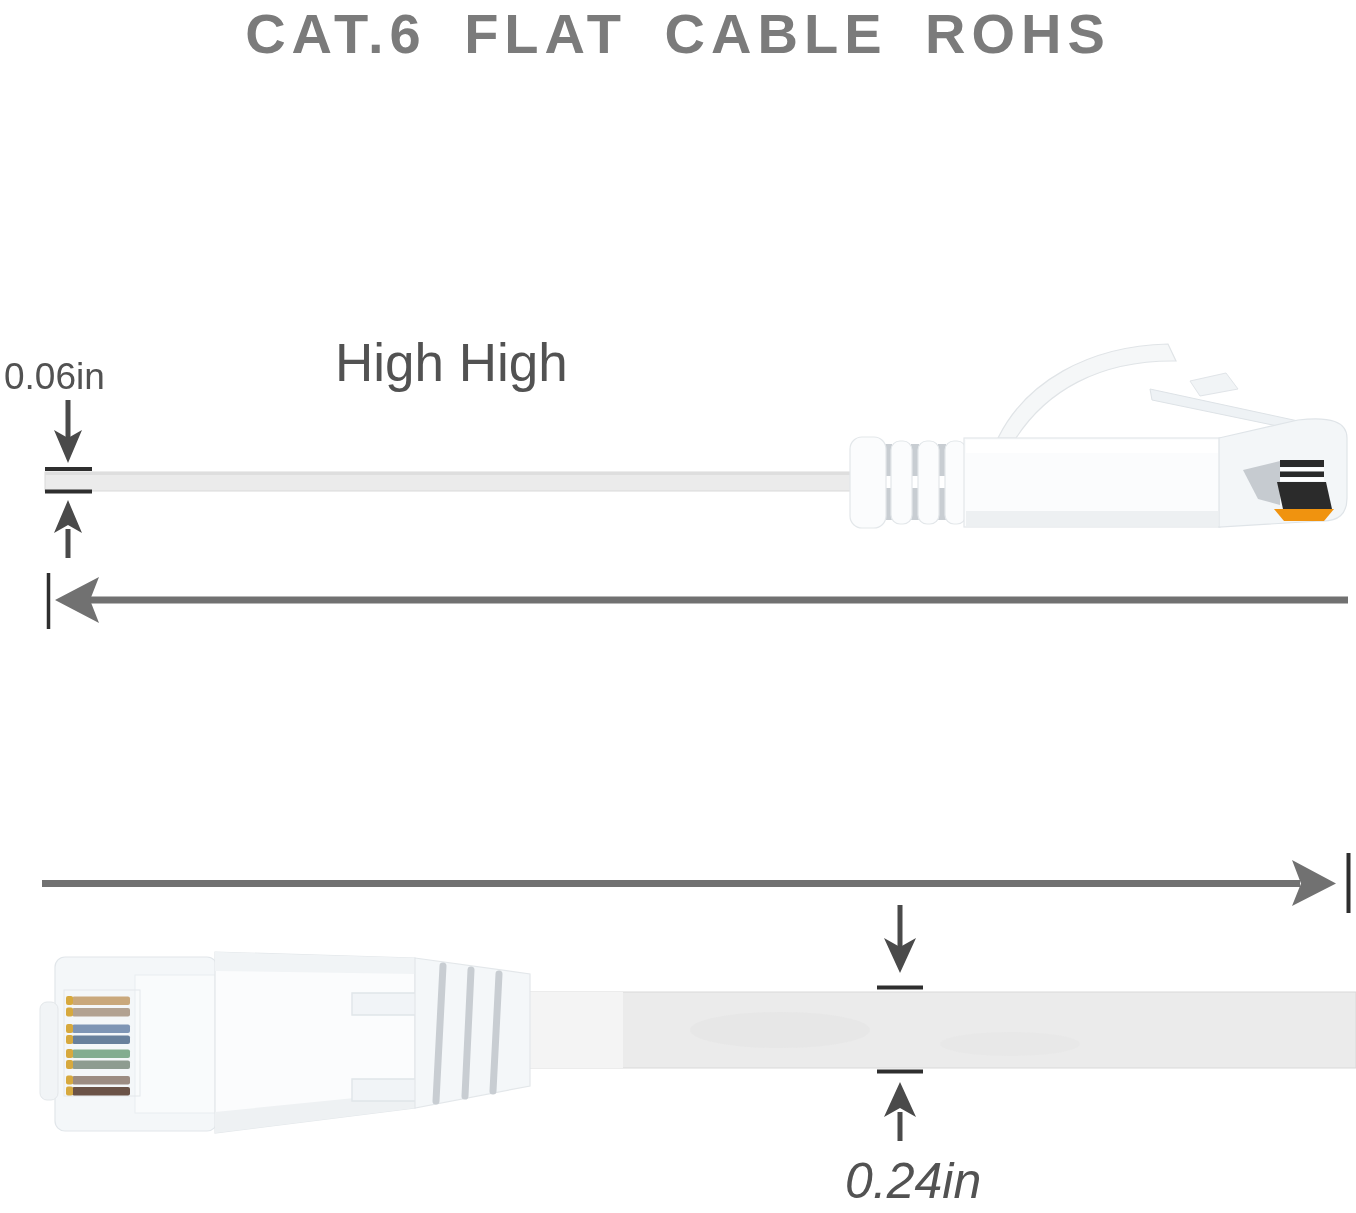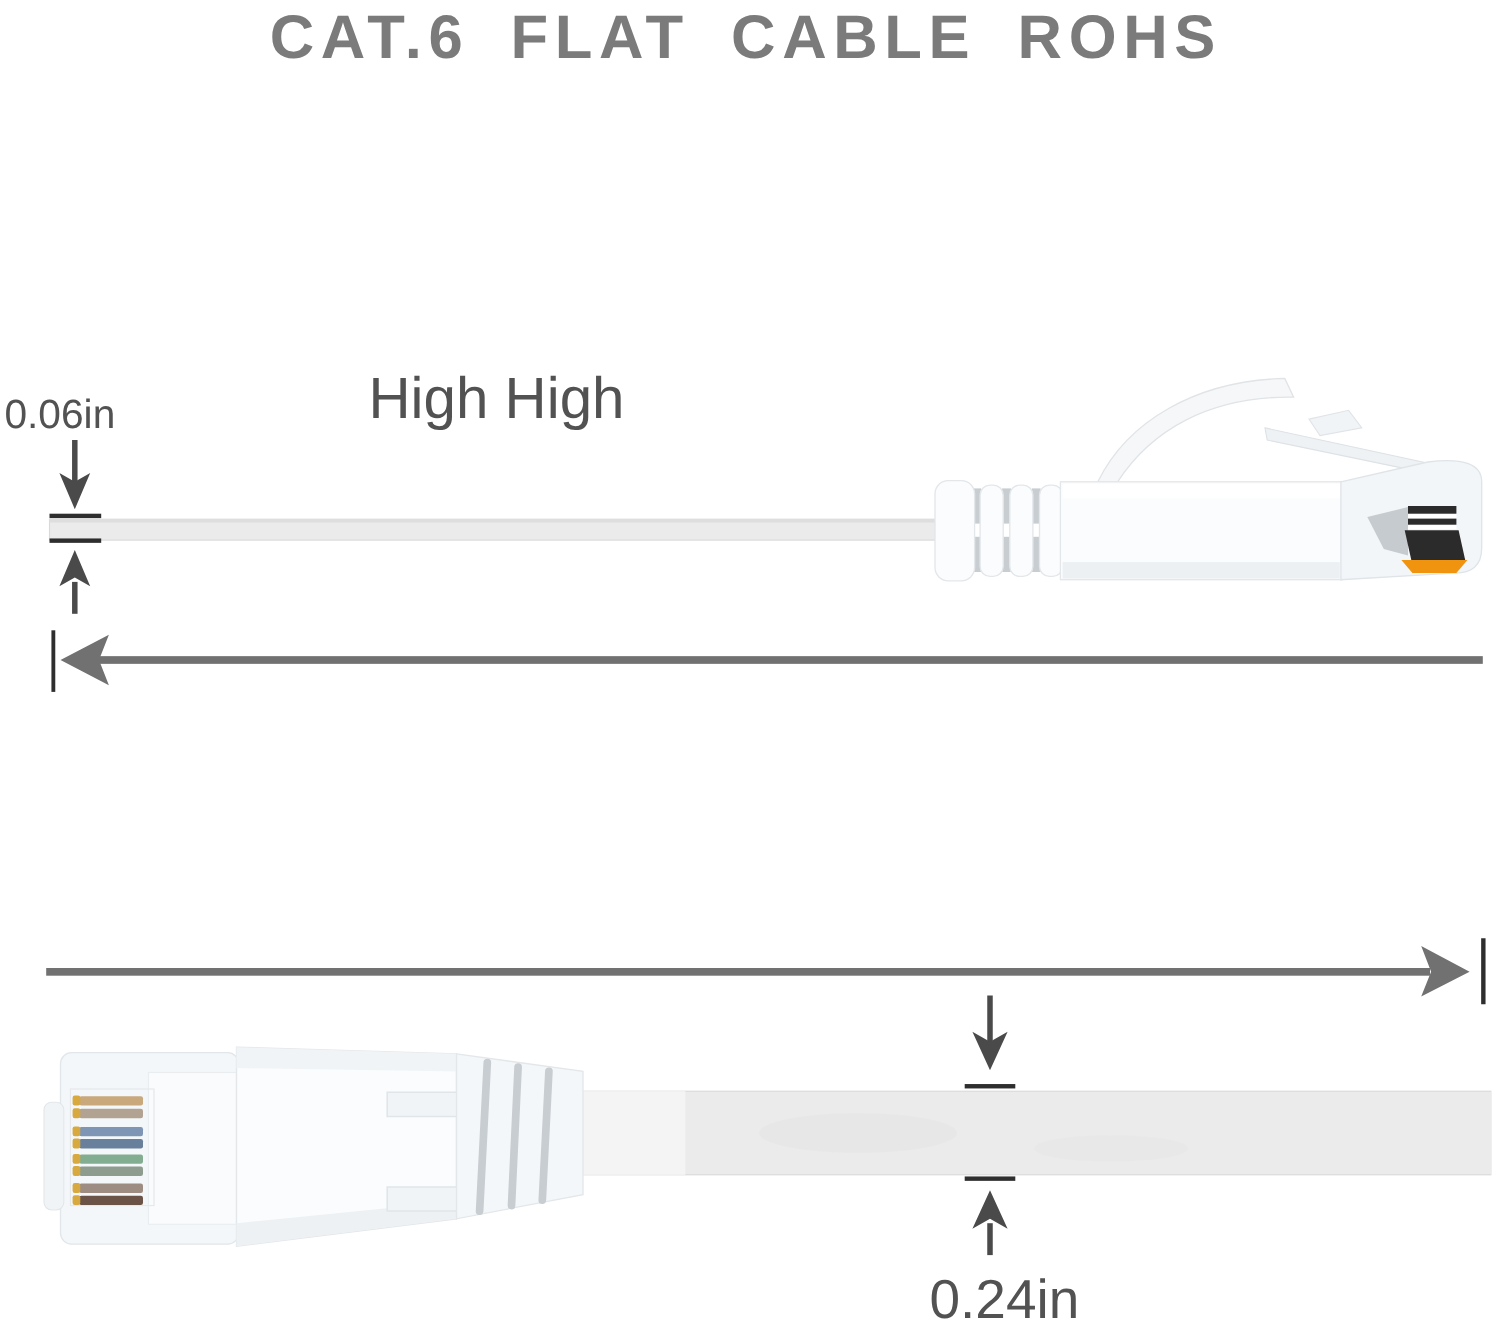--- a/index.html
+++ b/index.html
@@ -14,21 +14,21 @@
   .txt{position:absolute;white-space:nowrap;}
   .title{
     left:0;right:0;top:0;text-align:center;
     font-size:56px;line-height:68px;font-weight:700;
     letter-spacing:6px;word-spacing:16px;
     color:var(--title_gray,#7b7b7b);
   }
   .convenience{left:952px;top:238px;font-size:56px;color:var(--label_gray,#535353);}
   .high-speed{left:335px;top:332px;font-size:53px;color:var(--label_gray,#535353);}
   .thickness{left:4px;top:328px;font-size:37px;color:var(--label_gray,#535353);margin-top:28px;}
-  .width-label{left:845px;top:1152px;font-size:50px;color:var(--label_gray,#535353);}
+  .width-label{left:845px;top:1152px;font-size:50px;color:var(--label_gray,#535353);font-style:italic;}
 
   .measure-shaft{fill:var(--measure_gray,#717171);}
   .measure-head{fill:var(--measure_gray,#717171);}
   .tickline{stroke:var(--tick_dark,#2e2e2e);}
   .tickbar{fill:var(--tick_dark,#2e2e2e);}
   .smallarrow{stroke:var(--arrow_dark,#4a4a4a);}
   .smallhead{fill:var(--arrow_dark,#4a4a4a);}
   .cable{fill:var(--cable_fill,#ebebeb);stroke:var(--cable_edge,#d7d7d7);stroke-width:1;}
   .shell{fill:var(--connector_white,#fbfcfd);stroke:var(--connector_outline,#e3e7ea);stroke-width:1.2;}
   .shell-soft{fill:#f4f7f9;stroke:var(--connector_outline,#e3e7ea);stroke-width:1.2;}

